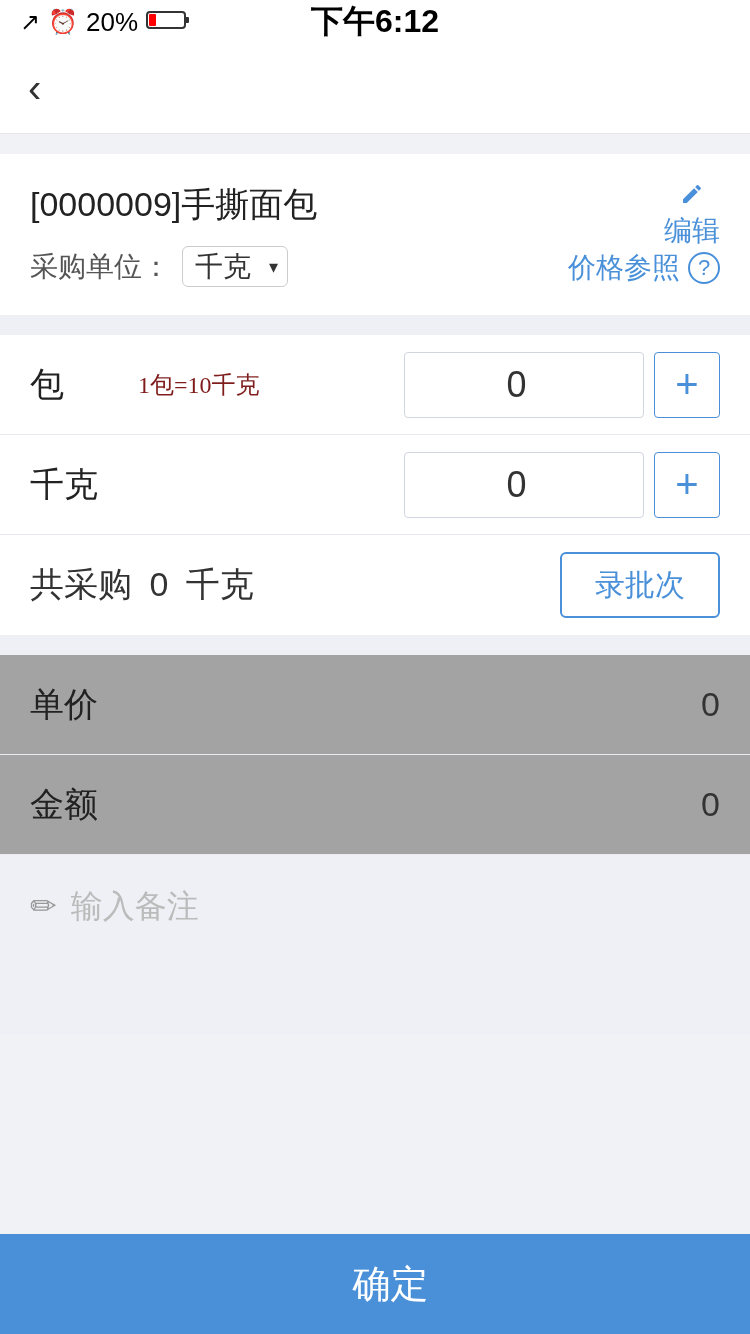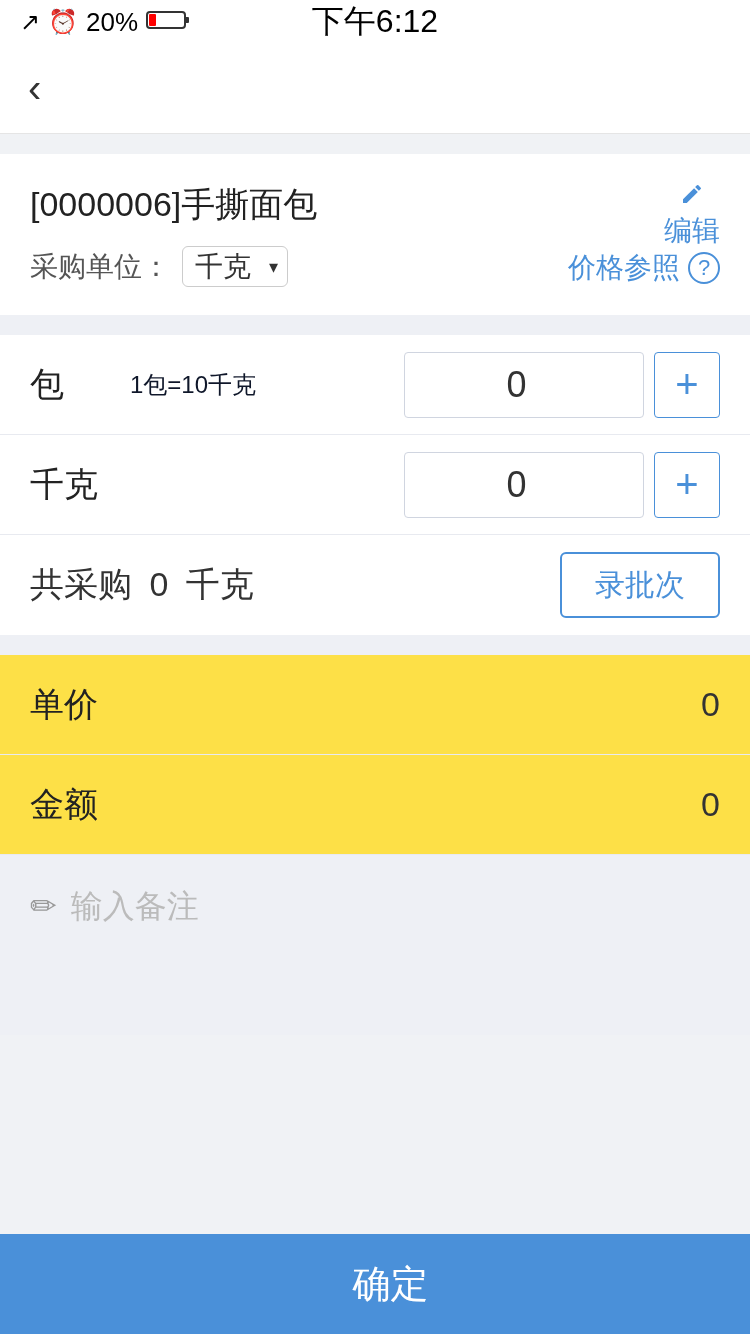--- a/index.html
+++ b/index.html
@@ -25,21 +25,21 @@
       font-weight: 500;
     }
     .status-left {
       display: flex;
       align-items: center;
       gap: 8px;
       font-size: 28px;
     }
     .status-center {
       font-size: 32px;
-      font-weight: 400;
+      font-weight: 700;
       position: absolute;
       left: 50%;
       transform: translateX(-50%);
     }
     .status-right {
       display: flex;
       align-items: center;
       gap: 8px;
       font-size: 26px;
     }
@@ -192,21 +192,23 @@
       height: 100px;
       border-bottom: 1px solid #e8eaf0;
     }
     .input-label {
       font-size: 34px;
       color: #222;
       min-width: 100px;
     }
     .input-sublabel {
       font-size: 24px;
-      color: #0f172a;
+      color: #7f1d1d;
+      margin-left: 8px;
+      font-family: Liberation Serif, serif;
     }
     .input-right {
       margin-left: auto;
       display: flex;
       align-items: center;
       gap: 0;
     }
     .number-input {
       width: 240px;
       height: 66px;
@@ -254,21 +256,21 @@
       color: #4a90d9;
       font-size: 30px;
       display: flex;
       align-items: center;
       justify-content: center;
       cursor: pointer;
     }
 
     
     .info-section {
-      background: #fde047;
+      background: #a3a3a3;
       margin-top: 0;
     }
     .info-row {
       display: flex;
       align-items: center;
       justify-content: space-between;
       padding: 0 30px;
       height: 100px;
       border-bottom: 1px solid #e8eaf0;
     }
@@ -346,21 +348,21 @@
 </div>
 
 <div class="nav-bar">
   <span class="nav-back">‹</span>
 </div>
 
 <div class="content-area">
 
   <div class="product-card">
     <div class="product-info">
-      <div class="product-name">[0000006]手撕面包</div>
+      <div class="product-name">[0000009]手撕面包</div>
       <div class="product-unit-row">
         <span>采购单位：</span>
         <div class="unit-select-wrap">
           <select style="font-size:28px;border:1px solid #ccc;border-radius:6px;padding:4px 36px 4px 12px;color:#333;background:#fff;">
             <option>千克</option>
             <option>包</option>
           </select>
           <span class="unit-select-arrow">▾</span>
         </div>
       </div>

